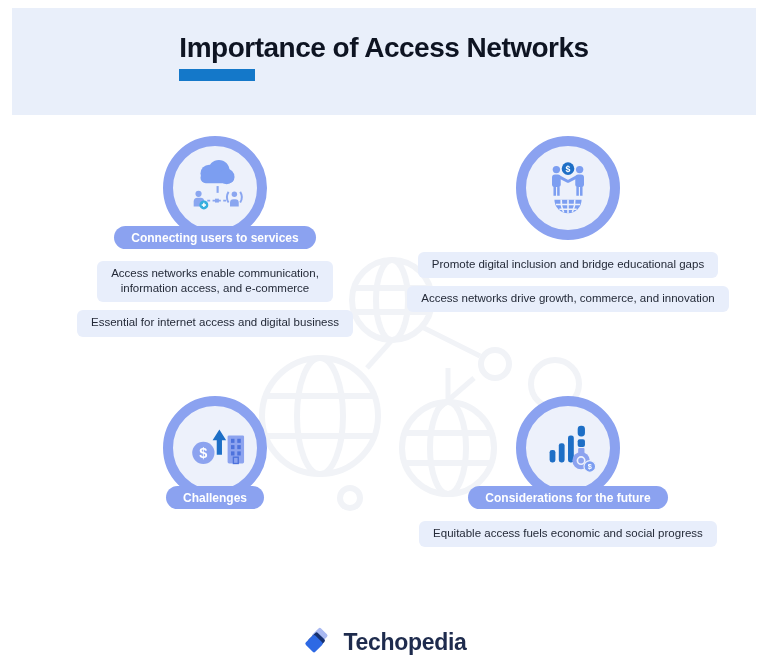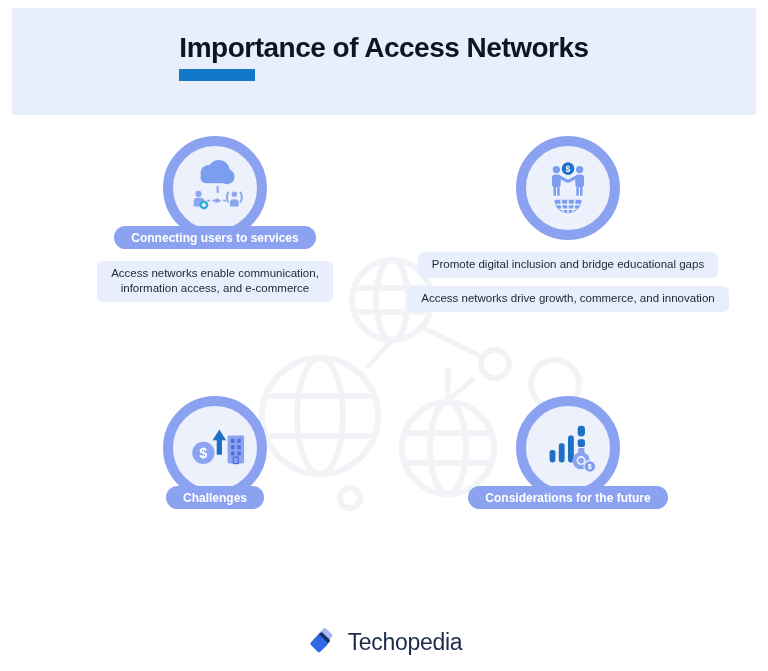--- a/index.html
+++ b/index.html
@@ -54,21 +54,21 @@
   }
   .bubble + .bubble { margin-top:8px; }
 
   
   .footer {
     position:absolute; left:0; right:0; top:618px; z-index:2;
     display:flex; justify-content:center; align-items:center; gap:9px;
   }
   .brand-mark { width:33px; height:33px; }
   .brand-text {
-    font-size:23px; font-weight:400; letter-spacing:-0.3px;
+    font-size:23px; font-weight:700; letter-spacing:-0.3px;
     color:var(--brand-navy,#1E2B4D);
   }
 </style>
 </head>
 <body>
 
 <div class="canvas">
 
   <svg class="watermark" width="768" height="671" viewBox="0 0 768 671">
     <g stroke="#F1F3F7" stroke-width="6" fill="none">
@@ -113,20 +113,21 @@
         <path d="M18.3,49.5 h4.4 M20.5,47.3 v4.4" stroke="#ffffff" stroke-width="1.5"></path>
         <path d="M46,36 q-3.5,5.5 0,11" stroke="#8AA6F0" stroke-width="2" fill="none"></path>
         <path d="M58,36 q3.5,5.5 0,11" stroke="#8AA6F0" stroke-width="2" fill="none"></path>
         <circle cx="52" cy="38.5" r="2.8" fill="#8AA6F0"></circle>
         <path d="M47.5,51 v-4 a3.5,3.5 0 0 1 3.5-3.5 h2 a3.5,3.5 0 0 1 3.5,3.5 v4 z" fill="#8AA6F0"></path>
       </svg>
     </div>
     <div class="pill">Connecting users to services</div>
     <div class="bubble">Access networks enable communication,
 information access, and e-commerce</div>
+    <div class="bubble">Essential for internet access and digital business</div>
   </div>
 
   <div class="quad quad-tr">
     <div class="icon-circle">
       <svg viewBox="0 0 64 64">
         <circle cx="20" cy="13" r="3.8" fill="#7C9EF1"></circle>
         <circle cx="44" cy="13" r="3.8" fill="#7C9EF1"></circle>
         <rect x="15.5" y="18" width="9" height="13" rx="3" fill="#7C9EF1"></rect>
         <rect x="39.5" y="18" width="9" height="13" rx="3" fill="#7C9EF1"></rect>
         <rect x="17" y="31" width="2.6" height="9" fill="#7C9EF1"></rect>
@@ -180,20 +181,21 @@
           <rect x="42" y="23" width="7.5" height="8" rx="2"></rect>
         </g>
         <rect x="42.5" y="32" width="6.5" height="6" rx="1" fill="#8CA3EF"></rect>
         <circle cx="45.5" cy="45" r="9" fill="#8CA3EF"></circle>
         <circle cx="45.5" cy="45" r="3.8" fill="none" stroke="#EDF1FB" stroke-width="1.7"></circle>
         <circle cx="54.5" cy="51" r="6" fill="#7C9EF1" stroke="#EDF1FB" stroke-width="1.2"></circle>
         <text x="54.5" y="53.8" font-size="7.5" font-weight="bold" fill="#ffffff" text-anchor="middle">$</text>
       </svg>
     </div>
     <div class="pill">Considerations for the future</div>
+    <div class="bubble">Equitable access fuels economic and social progress</div>
   </div>
 
   <div class="footer">
     <svg class="brand-mark" viewBox="0 0 36 36">
       <rect x="14" y="4" width="13" height="13" rx="2" transform="rotate(45 20.5 10.5)" fill="#A9B9F1"></rect>
       <rect x="10" y="9" width="14" height="14" rx="2" transform="rotate(45 17 16)" fill="#16306E"></rect>
       <rect x="7" y="12" width="14.5" height="14.5" rx="2" transform="rotate(45 14.2 19.2)" fill="#2D69E4"></rect>
     </svg>
     <span class="brand-text">Techopedia</span>
   </div>

